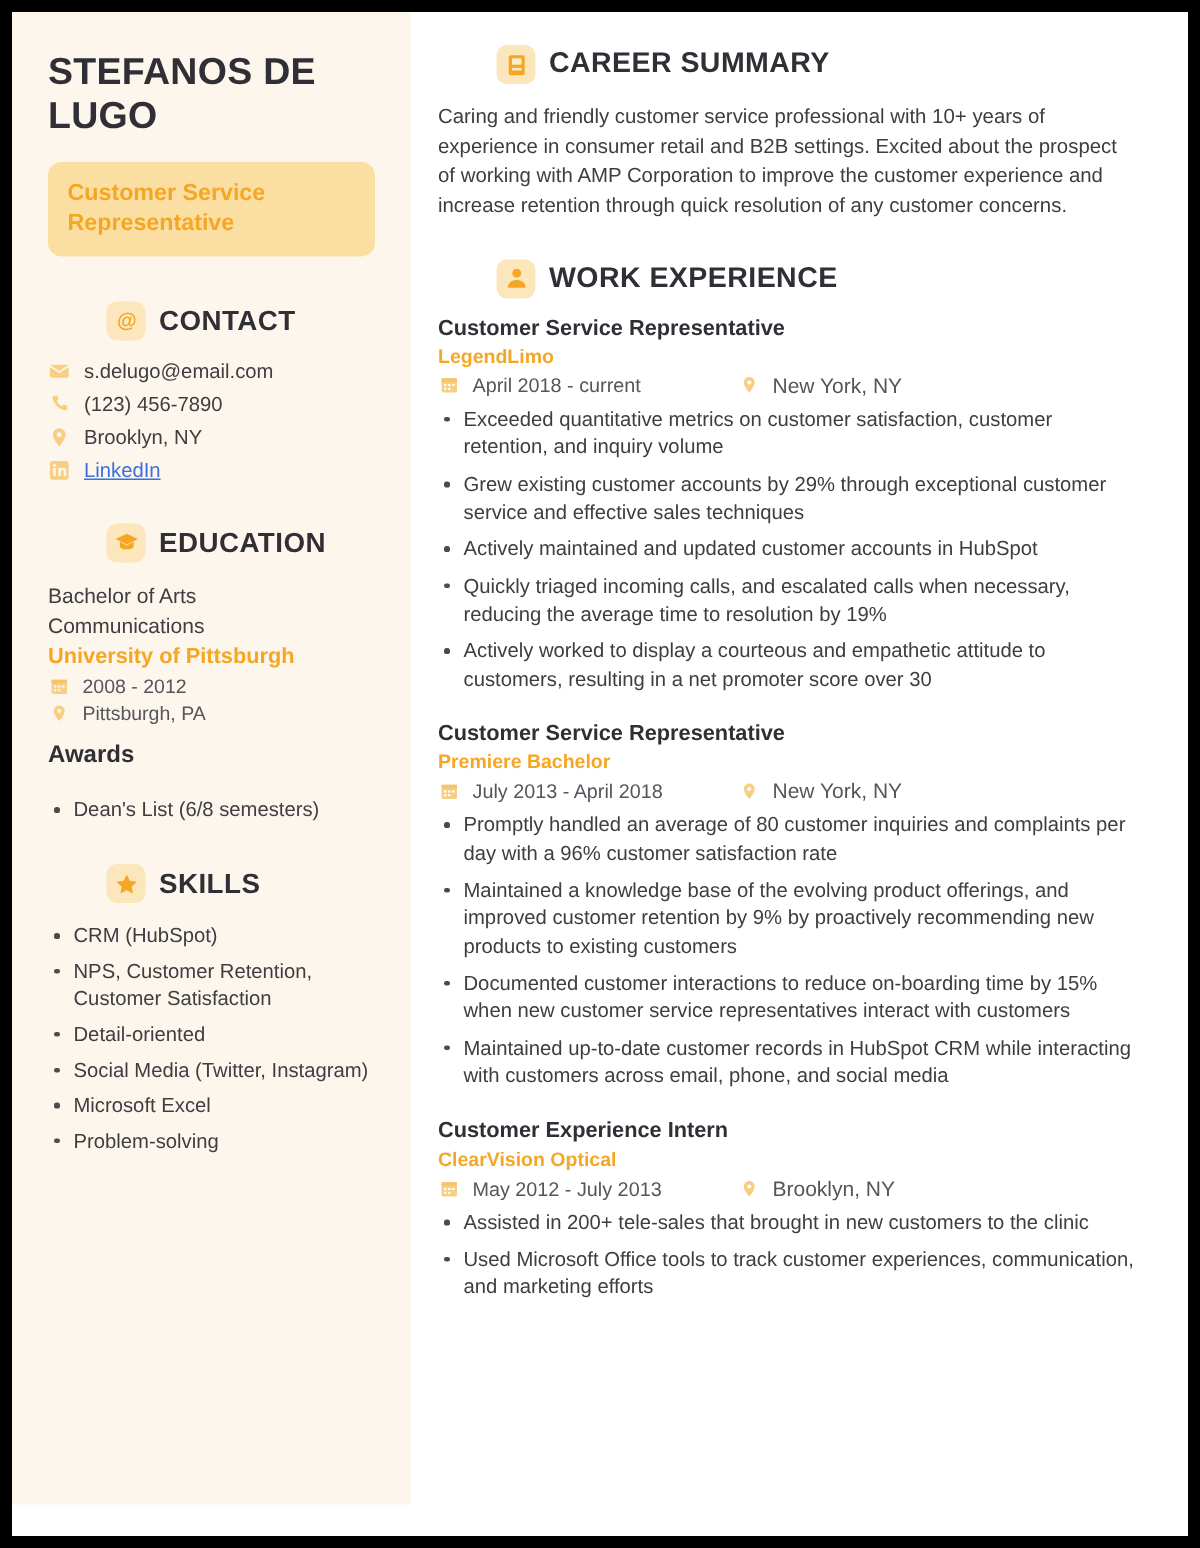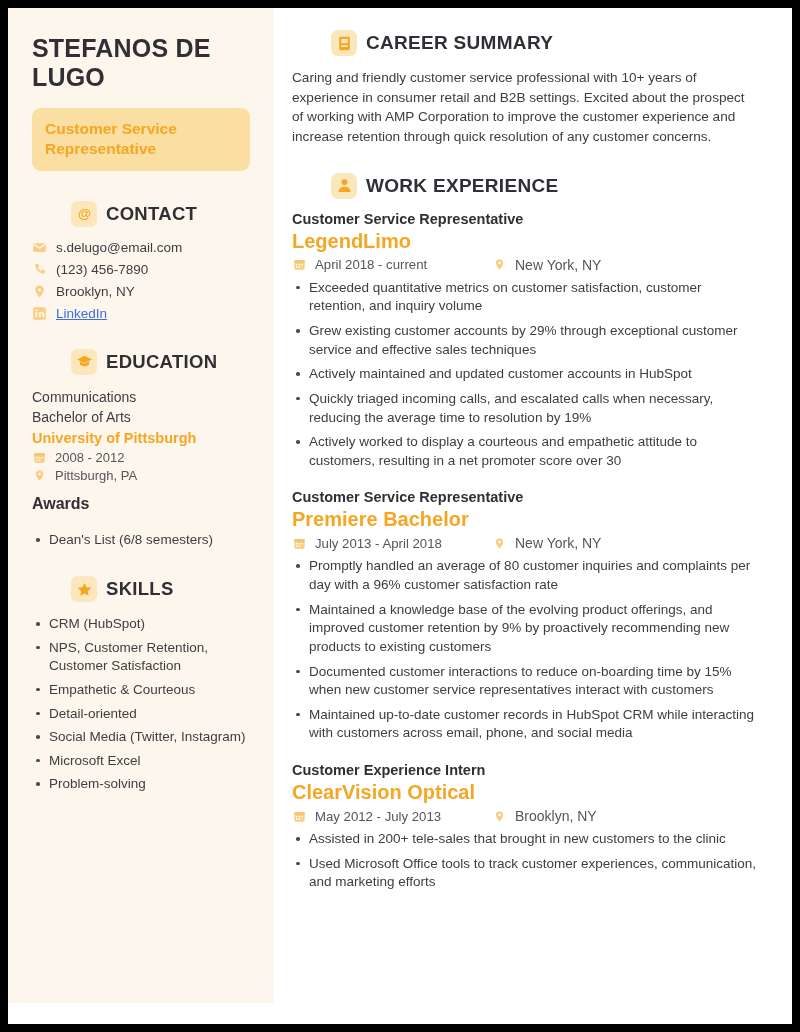--- a/index.html
+++ b/index.html
@@ -180,21 +180,21 @@
     margin: 0 0 26px 0;
   }
   .job { margin-bottom: 19px; }
   .job-title {
     font-size: 14.5px;
     font-weight: bold;
     color: #2f2f35;
     margin-bottom: 3px;
   }
   .job-company {
-    font-size: 20px;
+    font-size: 13px;
     font-weight: bold;
     color: #F5A623;
     margin-bottom: 4px;
   }
   .job-meta {
     display: flex;
     align-items: center;
     margin-bottom: 6px;
     text-align: center;
   }
@@ -280,22 +280,22 @@
       <span class="icon-badge">
         <svg width="17" height="17" viewBox="0 0 24 24">
               <path d="M12 4L1.5 9 12 14l10.5-5L12 4z" fill="#F5A623"></path>
               <path d="M5.5 11.5v4.2c0 1.6 2.9 3 6.5 3s6.5-1.4 6.5-3v-4.2L12 15l-6.5-3.5z" fill="#F5A623"></path>
             </svg>
       </span>
       <span class="sec-title">EDUCATION</span>
     </div>
 
     <div class="edu-block">
+      <div class="edu-degree">Bachelor of Arts</div>
       <div class="edu-degree">Communications</div>
-      <div class="edu-degree">Bachelor of Arts</div>
       <div class="edu-school">University of Pittsburgh</div>
       <div class="meta-row">
         <span class="mini-icon">
           <svg width="13" height="13" viewBox="0 0 24 24">
                 <rect x="2.5" y="4" width="19" height="17.5" rx="2" fill="#F8CE83"></rect>
                 <rect x="2.5" y="4" width="19" height="4.5" fill="#F5C46B"></rect>
                 <rect x="5.5" y="11" width="3" height="2.6" fill="#FDF6EC"></rect>
                 <rect x="10.5" y="11" width="3" height="2.6" fill="#FDF6EC"></rect>
                 <rect x="15.5" y="11" width="3" height="2.6" fill="#FDF6EC"></rect>
                 <rect x="5.5" y="15.6" width="3" height="2.6" fill="#FDF6EC"></rect>
@@ -324,21 +324,20 @@
         <svg width="17" height="17" viewBox="0 0 24 24">
               <path d="M12 2.8l2.9 6 6.6.9-4.8 4.6 1.2 6.5-5.9-3.2-5.9 3.2 1.2-6.5L2.5 9.7l6.6-.9 2.9-6z" fill="#F5A623"></path>
             </svg>
       </span>
       <span class="sec-title">SKILLS</span>
     </div>
 
     <ul class="bullets skills-list">
       <li>CRM (HubSpot)</li>
       <li>NPS, Customer Retention, Customer Satisfaction</li>
-      <li>Empathetic &amp; Courteous</li>
       <li>Detail-oriented</li>
       <li>Social Media (Twitter, Instagram)</li>
       <li>Microsoft Excel</li>
       <li>Problem-solving</li>
     </ul>
 
   </aside>
 
   <section class="main">
 

